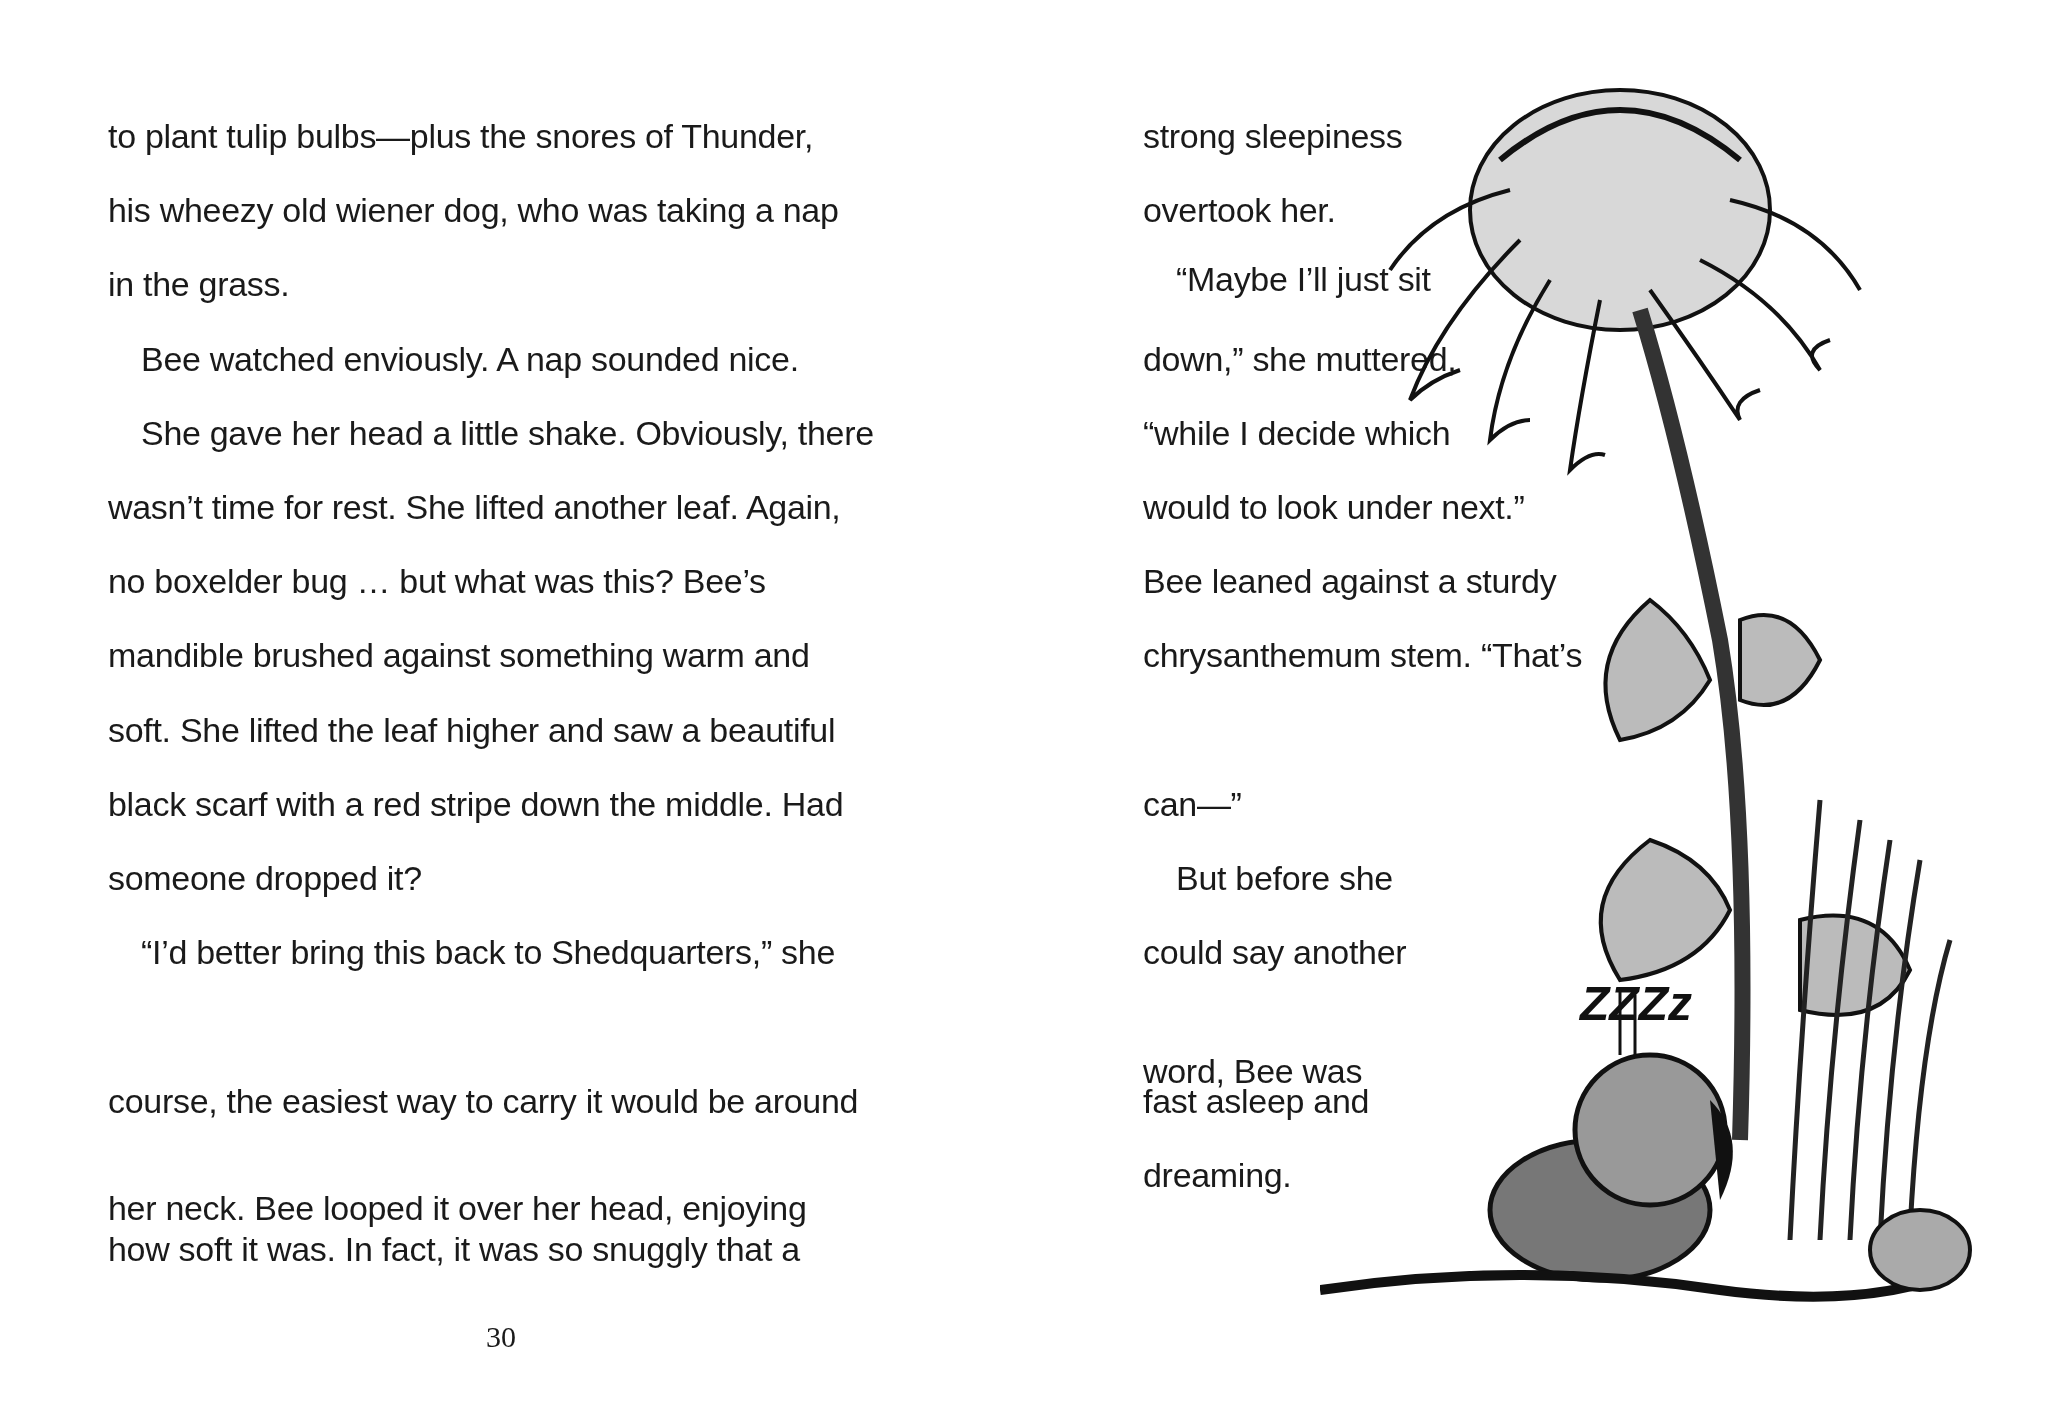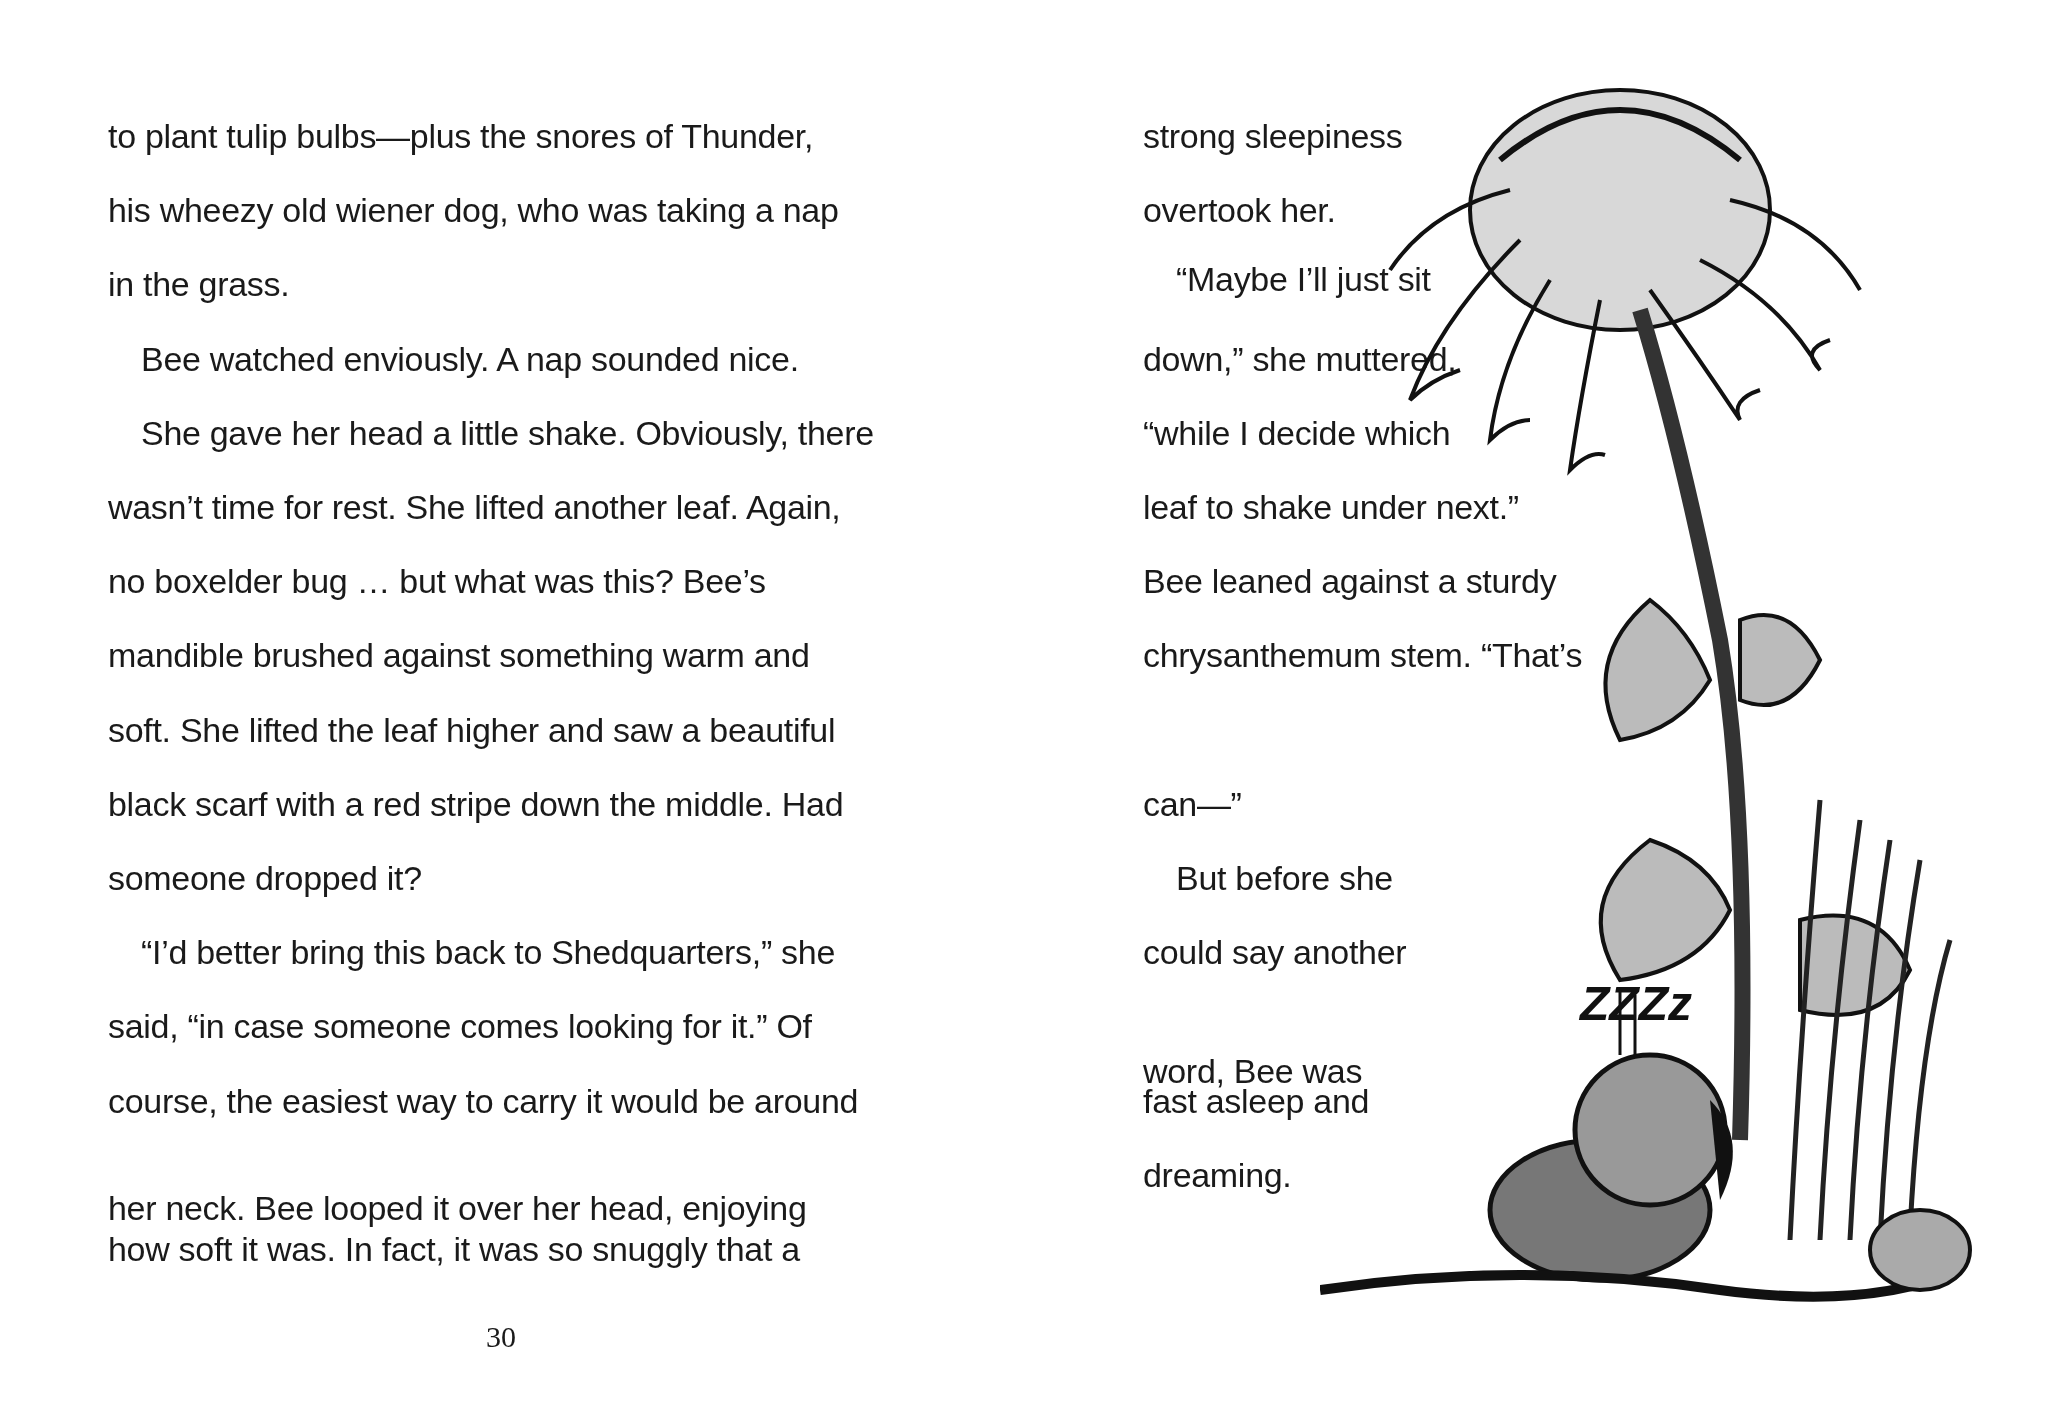--- a/index.html
+++ b/index.html
@@ -22,32 +22,31 @@
     <div class="line" style="left: 108px; top: 264.4px;">in the grass.</div>
     <div class="line indent" style="left: 108px; top: 338.6px; text-align: right;">Bee watched enviously. A nap sounded nice.</div>
     <div class="line indent" style="left: 108px; top: 412.8px;">She gave her head a little shake. Obviously, there</div>
     <div class="line" style="left: 108px; top: 487px;">wasn’t time for rest. She lifted another leaf. Again,</div>
     <div class="line" style="left: 108px; top: 561.2px;">no boxelder bug … but what was this? Bee’s</div>
     <div class="line" style="left: 108px; top: 635.4px;">mandible brushed against something warm and</div>
     <div class="line" style="left: 108px; top: 709.6px;">soft. She lifted the leaf higher and saw a beautiful</div>
     <div class="line" style="left: 108px; top: 783.8px;">black scarf with a red stripe down the middle. Had</div>
     <div class="line" style="left: 108px; top: 858px;">someone dropped it?</div>
     <div class="line indent" style="left: 108px; top: 932.2px;">“I’d better bring this back to Shedquarters,” she</div>
-    <div class="line" style="left: 108px; top: 1006.4px;">said, “in case someone comes looking for it.” Of</div>
     <div class="line" style="left: 108px; top: 1080.6px;">course, the easiest way to carry it would be around</div>
     <div class="line" style="left: 108px; top: 1154.8px; margin-top: 33px;">her neck. Bee looped it over her head, enjoying</div>
     <div class="line" style="left: 108px; top: 1229px;">how soft it was. In fact, it was so snuggly that a</div>
   </div>
 <div class="page right" id="rightPage">
     <div class="line" style="left: 119px; top: 116px;">strong sleepiness</div>
     <div class="line" style="left: 119px; top: 190.2px;">overtook her.</div>
     <div class="line indent" style="left: 119px; top: 259px;">“Maybe I’ll just sit</div>
     <div class="line" style="left: 119px; top: 338.6px;">down,” she muttered,</div>
     <div class="line" style="left: 119px; top: 412.8px;">“while I decide which</div>
-    <div class="line" style="left: 119px; top: 487px;">leaf to shake under next.”</div>
+    <div class="line" style="left: 119px; top: 487px;">would to look under next.”</div>
     <div class="line" style="left: 119px; top: 561.2px;">Bee leaned against a sturdy</div>
     <div class="line" style="left: 119px; top: 635.4px;">chrysanthemum stem. “That’s</div>
     <div class="line" style="left: 119px; top: 783.8px;">can—”</div>
     <div class="line indent" style="left: 119px; top: 858px;">But before she</div>
     <div class="line" style="left: 119px; top: 932.2px;">could say another</div>
     <div class="line" style="left: 119px; top: 1006.4px; margin-top: 45px;">word, Bee was</div>
     <div class="line" style="left: 119px; top: 1080.6px;">fast asleep and</div>
     <div class="line" style="left: 119px; top: 1154.8px;">dreaming.</div>
   </div>
 

